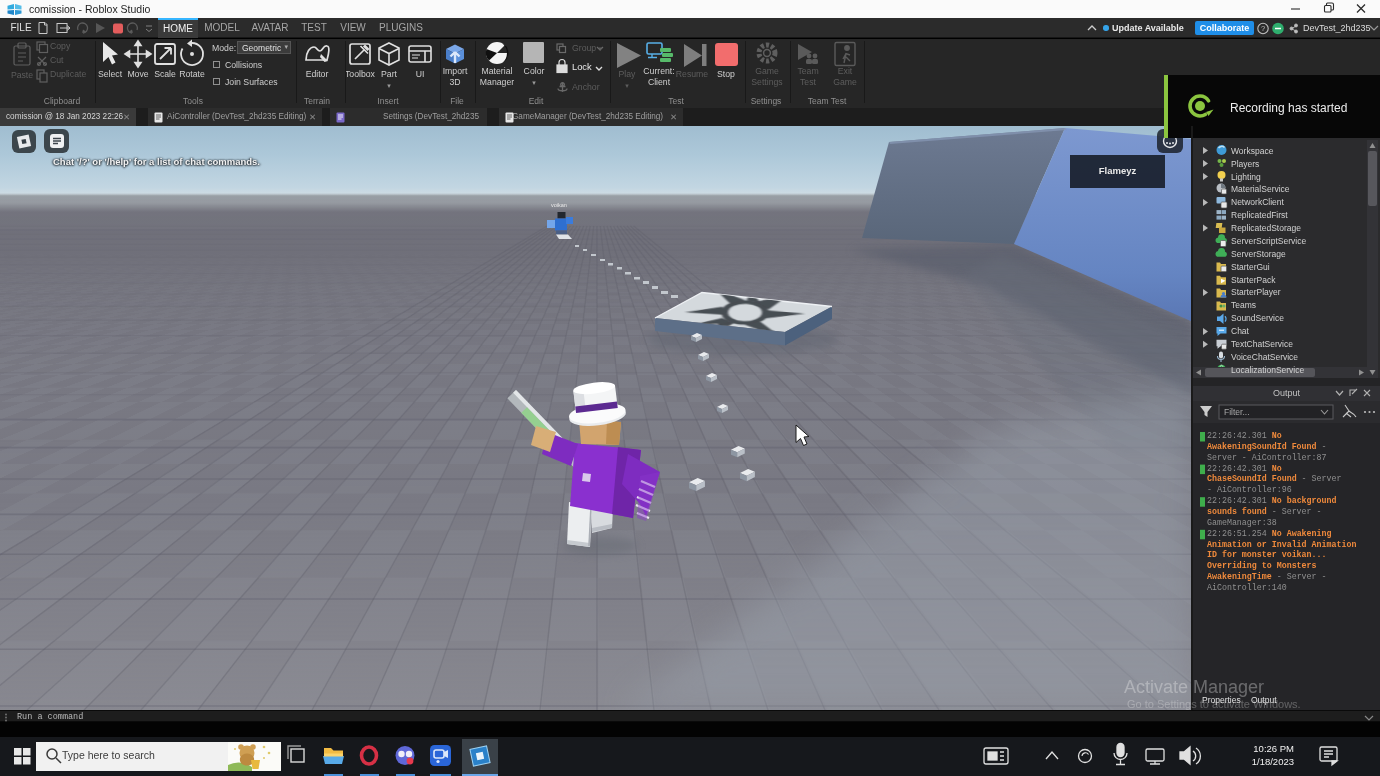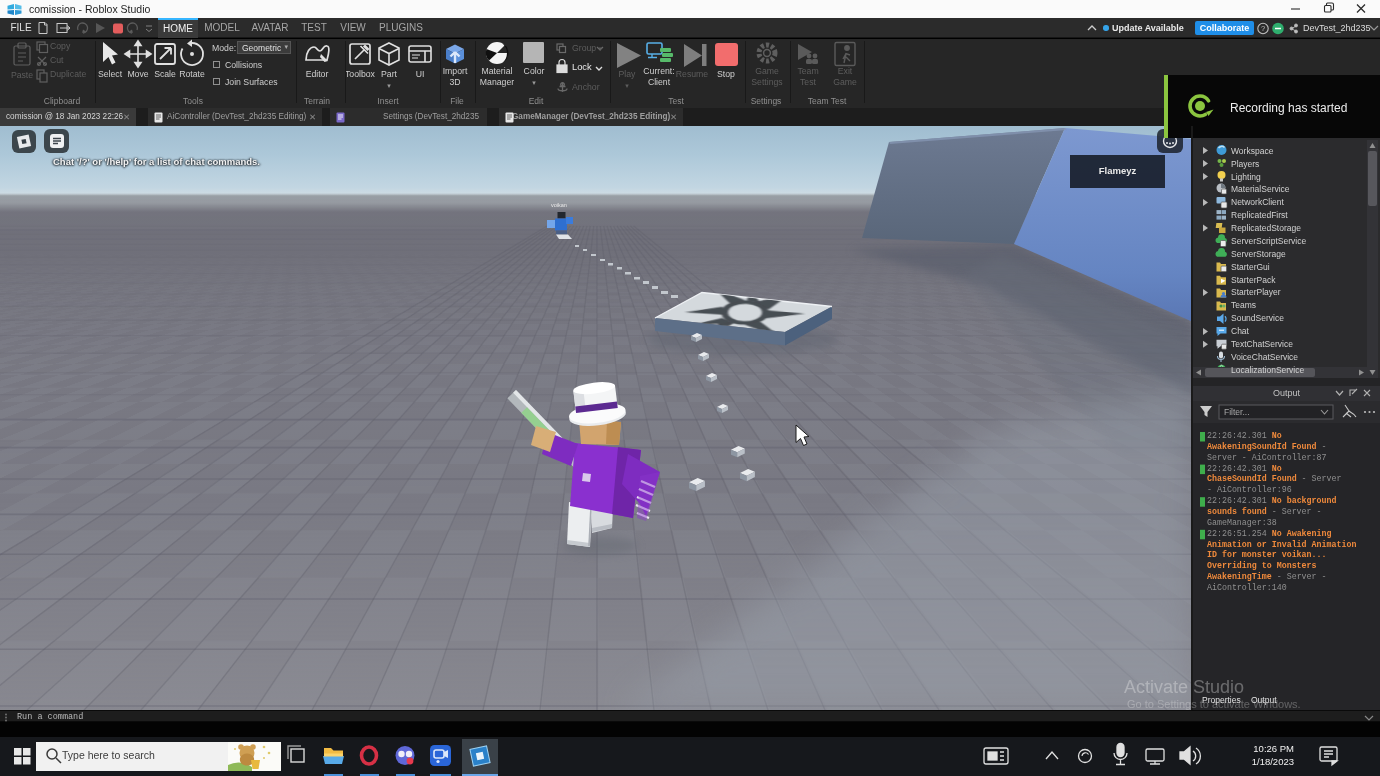--- a/index.html
+++ b/index.html
@@ -307,21 +307,21 @@
         <path d="M3 3 H8 M3 5 H8 M3 7 H6.5" stroke="#fff" stroke-width="0.9"></path>
       </svg>
       <span style="margin-left:19px;">Settings (DevTest_2hd235 Editing)</span>
       <span class="x" style="position:absolute;right:6px;">✕</span>
     </div>
     <div class="dtab" style="left:499px;width:184px;">
       <svg class="abs" style="left:5px;top:3.5px" width="11" height="11" viewBox="0 0 11 11">
         <rect x="1.5" y="0.5" width="8" height="10" rx="1" fill="#e8e8e8"></rect>
         <path d="M3 3 H8 M3 5 H8 M3 7 H6.5" stroke="#555" stroke-width="0.9"></path>
       </svg>
-      <span style="margin-left:13px;font-weight:bold;">GameManager (DevTest_2hd235 Editing)</span>
+      <span style="margin-left:13px;">GameManager (DevTest_2hd235 Editing)</span>
       <span class="x" style="position:absolute;right:6px;">✕</span>
     </div>
   </div>
 
   <div id="vp">
     <div id="floorwrap">
         <div id="floor"></div>
       </div>
     <div id="fog"></div>
     <svg class="abs" style="left:0;top:0" width="1193" height="584" viewBox="0 0 1193 584">
@@ -855,15 +855,15 @@
   <div id="rec">
     <div class="bar"></div>
     <svg class="abs" style="left:21px;top:16px" width="32" height="32" viewBox="0 0 32 32">
       <circle cx="15" cy="15" r="10" fill="none" stroke="#8bc53f" stroke-width="3.6" stroke-dasharray="47 16" stroke-dashoffset="-10" stroke-linecap="round"></circle>
       <circle cx="15" cy="15" r="5" fill="#8bc53f"></circle>
       <path d="M21 21 L28.5 18.5 L23.5 25 Z" fill="#8bc53f"></path>
     </svg>
     <div class="txt">Recording has started</div>
   </div>
 
-  <div class="abs" style="left:1124px;top:677px;font-size:18px;color:rgba(240,240,240,0.34);z-index:60;">Activate Studio</div>
+  <div class="abs" style="left:1124px;top:677px;font-size:18px;color:rgba(240,240,240,0.34);z-index:60;">Activate Manager</div>
   <div class="abs" style="left:1127px;top:698px;font-size:11px;color:rgba(240,240,240,0.30);z-index:60;">Go to Settings to activate Windows.</div>
 </div>
 
 </body></html>

